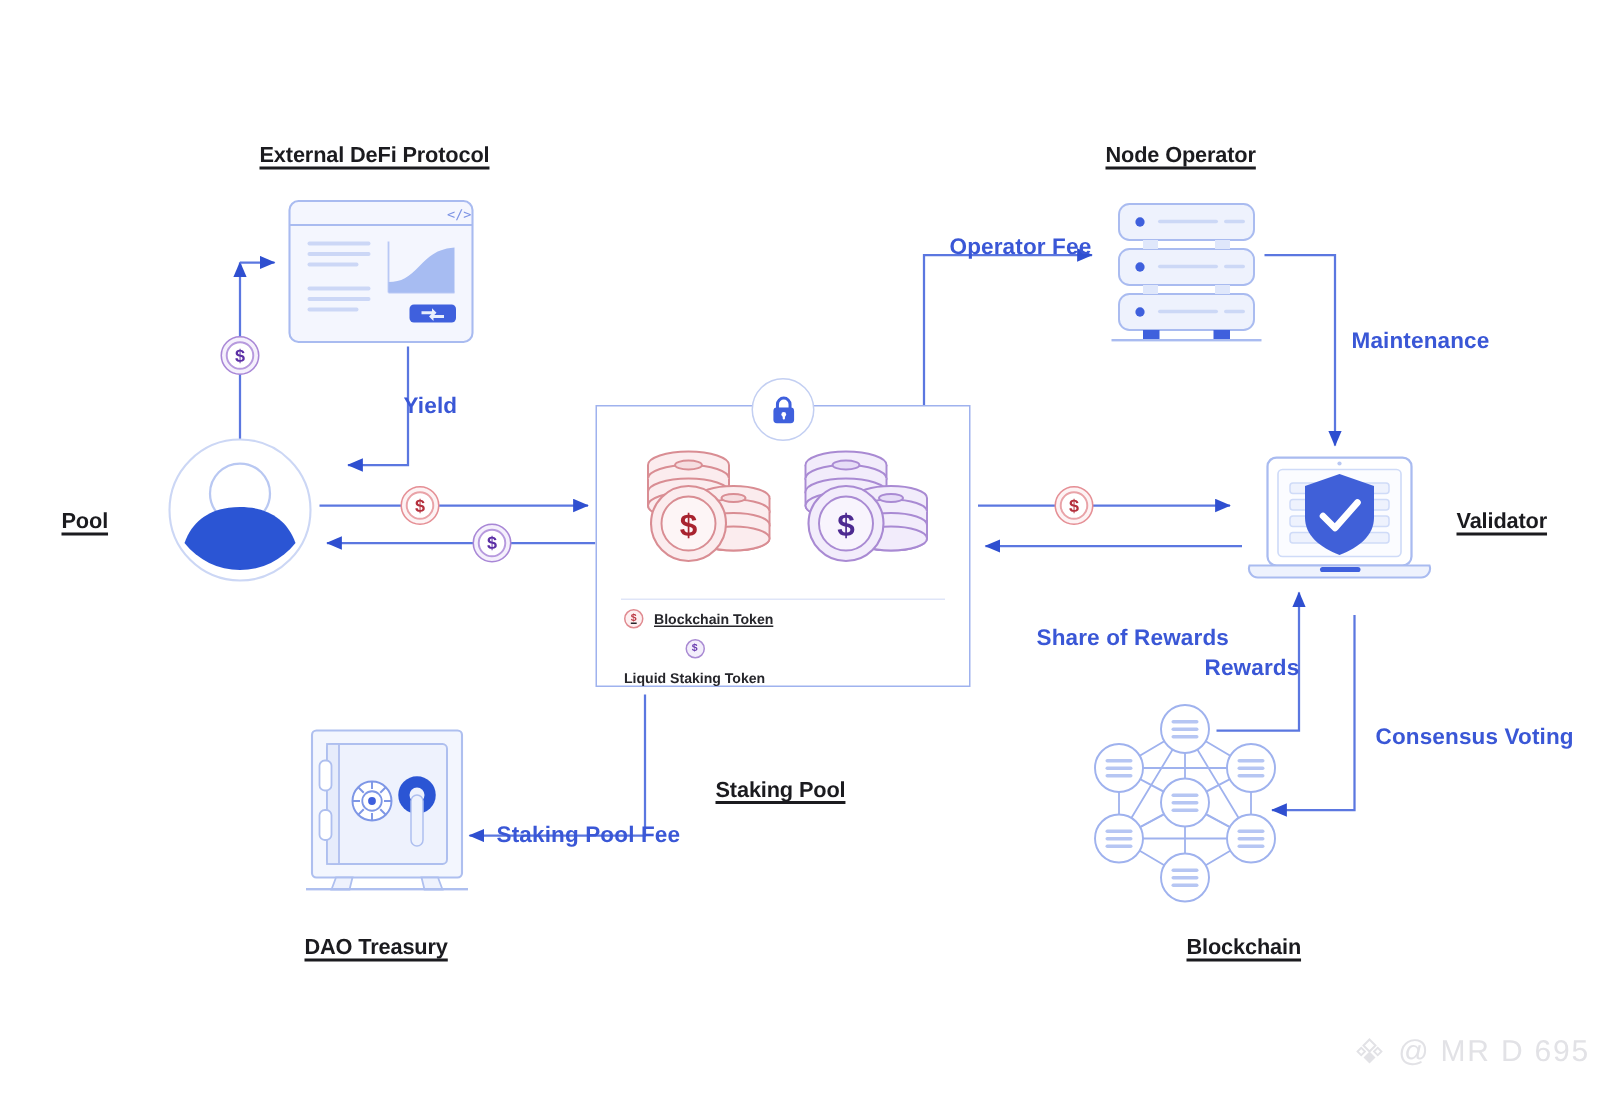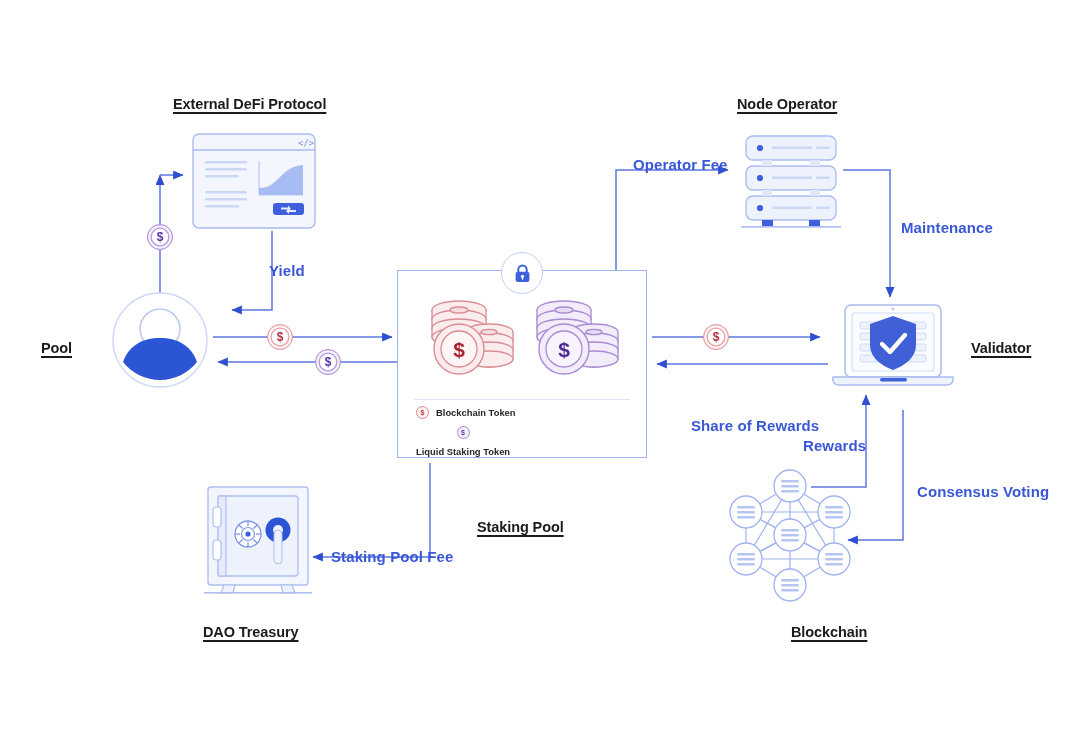--- a/index.html
+++ b/index.html
@@ -243,21 +243,21 @@
       <ellipse cx="62" cy="59" rx="24" ry="8"></ellipse>
       <ellipse cx="62" cy="32" rx="8" ry="2.7" fill="#e6dcf7"></ellipse>
     </g>
     <circle cx="32" cy="49" r="25" fill="#f2ecfb" stroke="#a98ad3" stroke-width="1.4"></circle>
     <circle cx="32" cy="49" r="18" fill="#f8f4fd" stroke="#a98ad3" stroke-width="1.3"></circle>
     <text x="32" y="57" text-anchor="middle" font-family="Liberation Sans, sans-serif" font-size="21" font-weight="700" fill="#4d2a91">$</text>
   </svg>
 
   <div id="pool-divider"></div>
 
-  <div class="legend-row" style="left:416px; top:406px;">
+  <div class="legend-row" style="left:416px; top:406px;text-decoration:underline;">
     <span class="legend-coin red">$</span>
     <span>Blockchain Token</span>
   </div>
   <div class="legend-row" style="left:416px; top:426px;flex-direction:column;">
     <span class="legend-coin purple">$</span>
     <span>Liquid Staking Token</span>
   </div>
 
   <div class="node-title" style="left:477px; top:476px;margin-top:43px;">Staking Pool</div>
 
@@ -406,14 +406,23 @@
           <rect x="56" y="121" width="18" height="2.4" rx="1.2"></rect>
         </g>
     </g>
   </svg>
 
   <div class="edge-label" style="left:803px; top:437px;">Rewards</div>
   <div class="edge-label" style="left:917px; top:464px;margin-top:19px;">Consensus Voting</div>
 
   <div class="node-title" style="left:751px; top:624px;margin-left:40px;">Blockchain</div>
 
+  <div id="watermark">
+    <svg width="22" height="22" viewBox="0 0 22 22">
+      <path d="M11,2 L15,6 L11,10 L7,6 Z" fill="none" stroke="#e2e2e6" stroke-width="1.3"></path>
+      <path d="M11,10 L15,14 L11,18 L7,14 Z" fill="#e2e2e6"></path>
+      <path d="M3,10 L5.5,7.5 L8,10 L5.5,12.5 Z" fill="none" stroke="#e2e2e6" stroke-width="1.2"></path>
+      <path d="M14,10 L16.5,7.5 L19,10 L16.5,12.5 Z" fill="none" stroke="#e2e2e6" stroke-width="1.2"></path>
+    </svg>
+    <span>@ MR D 695</span>
+  </div>
 
 </div>
 
 </body></html>

